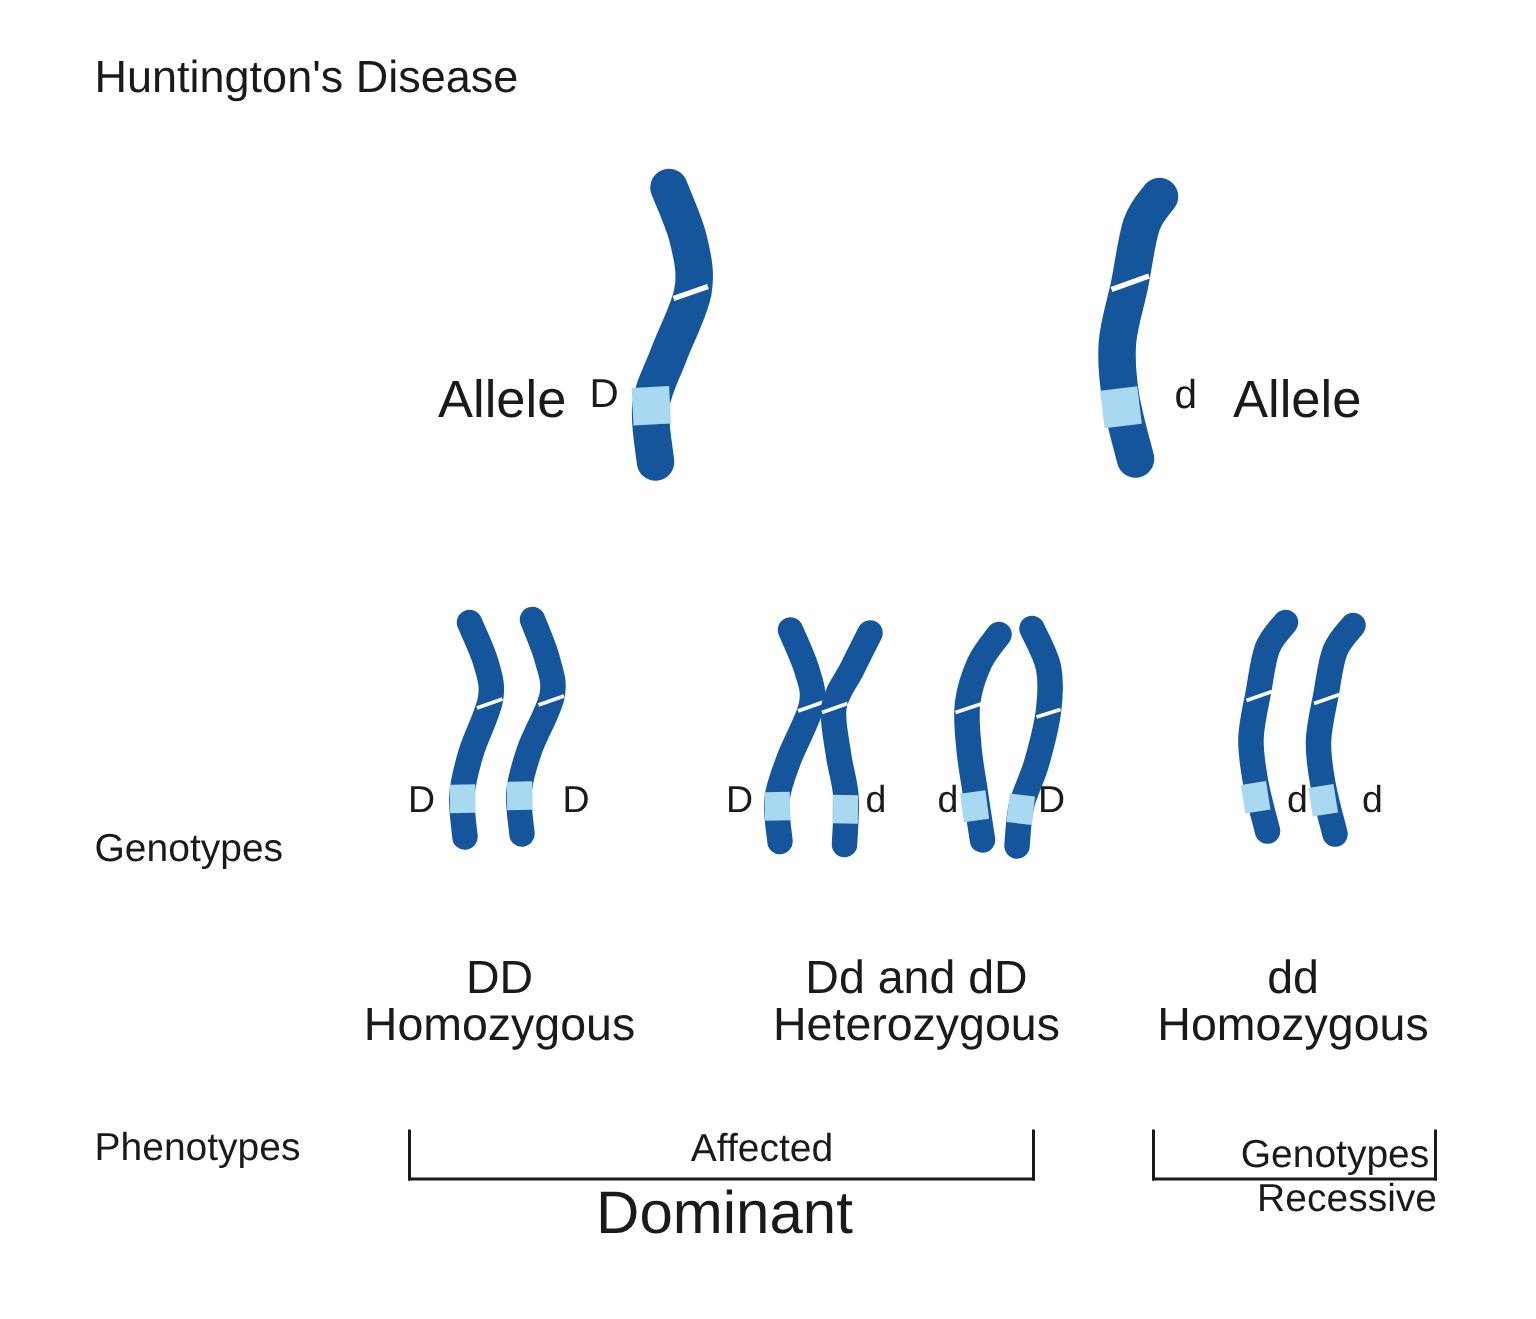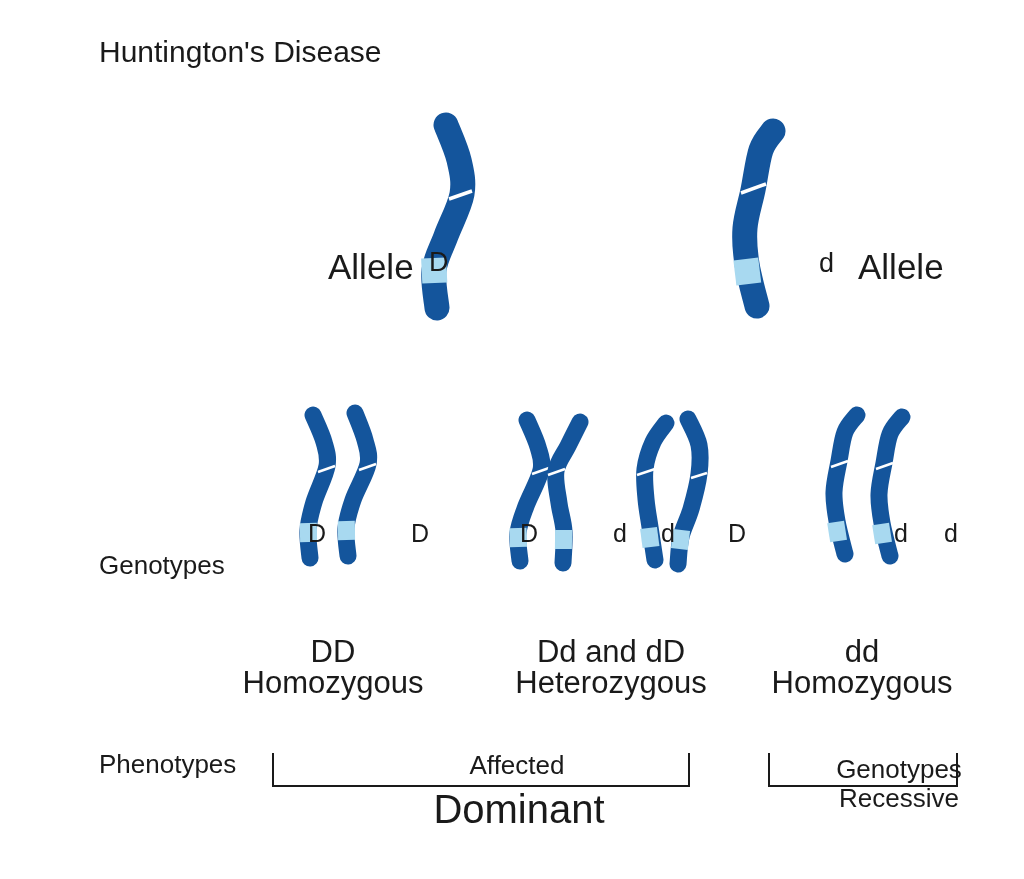--- a/index.html
+++ b/index.html
@@ -9,35 +9,34 @@
     background:var(--bg,#fff);
     font-family:"Liberation Sans", sans-serif;
     overflow:hidden;
   }
   #chrom-svg{position:absolute;left:0;top:0;}
   .lbl{
     position:absolute;
     line-height:1;
     white-space:nowrap;
     color:var(--text,#1a1a1a);
-    margin-left:36px;
   }
   .title{font-size:30px;}
   .section-label{font-size:26px;}
   .allele-word{font-size:35px;}
   .allele-letter{font-size:27px;}
   .geno-letter{font-size:25px;}
   .caption{
     position:absolute;
     text-align:center;
     font-size:31px;
     line-height:31px;
     color:var(--text,#1a1a1a);
   }
-  .pheno-top{font-size:26px;text-align:center;}
+  .pheno-top{font-size:26px;text-align:center;padding-left:27px;}
   .pheno-bottom{font-size:40px;text-align:center;}
   .pheno-bottom-small{font-size:26px;text-align:center;}
   .bracket{
     position:absolute;
     height:34px;
     border-left:2px solid var(--bracket,#1a1a1a);
     border-right:2px solid var(--bracket,#1a1a1a);
     border-bottom:2px solid var(--bracket,#1a1a1a);
     box-sizing:border-box;
   }
@@ -113,15 +112,15 @@
   </div>
 
   <div class="lbl section-label" style="left:63px;top:751px;">Phenotypes</div>
 
   <div class="bracket" style="left:272px;top:753px;width:418px;"></div>
   <div class="center-block pheno-top lbl" style="left:272px;top:752px;width:418px;">Affected</div>
   <div class="center-block pheno-bottom lbl" style="left:283px;top:789px;width:400px;">Dominant</div>
 
   <div class="bracket" style="left:768px;top:753px;width:190px;"></div>
   <div class="center-block pheno-top lbl" style="left:768px;top:756px;width:190px;">Genotypes</div>
-  <div class="center-block pheno-bottom-small lbl" style="left:768px;top:785px;width:190px;">Recessive</div>
+  <div class="center-block pheno-bottom-small lbl" style="left:768px;top:785px;width:190px;text-align:right;">Recessive</div>
 
 </div>
 
 </body></html>

